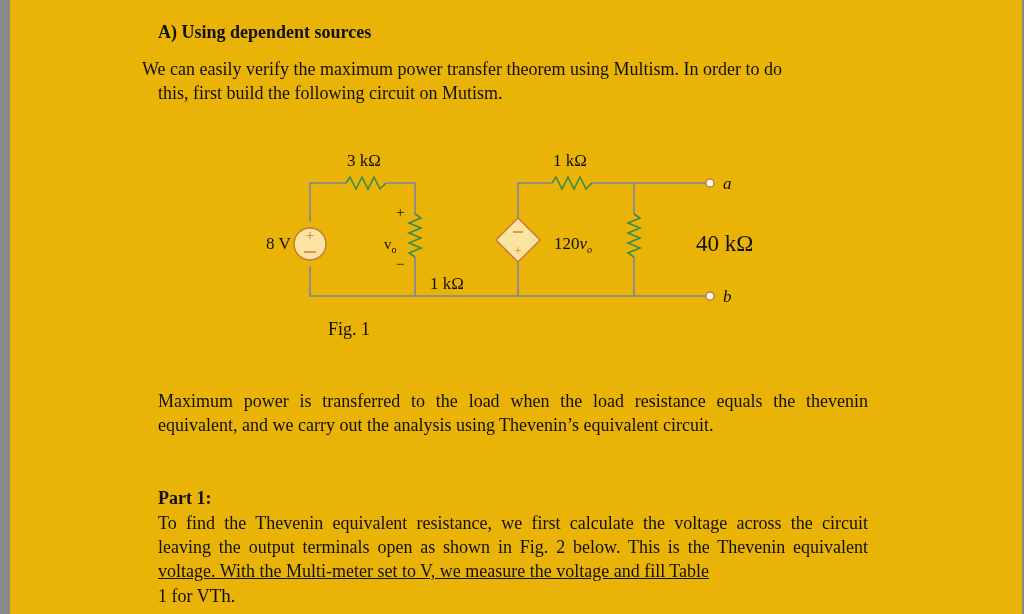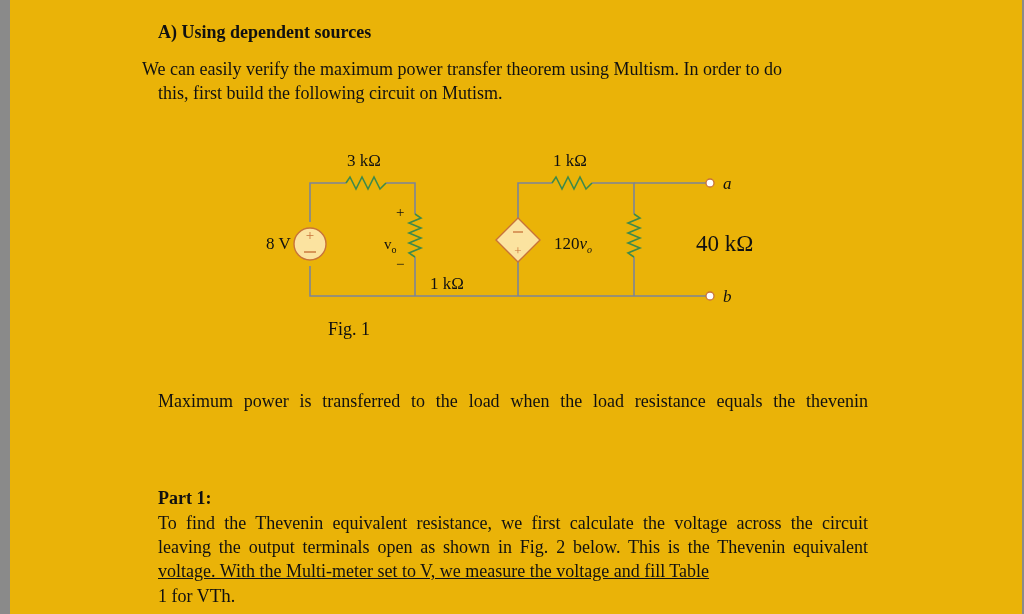--- a/index.html
+++ b/index.html
@@ -73,20 +73,21 @@
 
   <div class="t" style="left:543px; top:149px; font-size:17px;">1 kΩ</div>
   <div class="t" style="left:544px; top:232px; font-size:17px;"><span>120</span><span style="font-style:italic;">v</span><sub style="font-size:10px; font-style:italic;">o</sub></div>
   <div class="t" style="left:642px; top:232px; font-size:23px;margin-left:44px;">40 kΩ</div>
   <div class="t" style="left:713px; top:172px; font-size:17px; font-style:italic;">a</div>
   <div class="t" style="left:713px; top:285px; font-size:17px; font-style:italic;">b</div>
 
   <div class="t" style="left:318px; top:318px; font-size:18px;">Fig. 1</div>
 
   <div class="t just" style="left:148px; top:390px; width:710px;">Maximum power is transferred to the load when the load resistance equals the thevenin</div>
+  <div class="t" style="left:148px; top:414px;">equivalent, and we carry out the analysis using Thevenin’s equivalent circuit.</div>
 
   <div class="t b" style="left:148px; top:487px;">Part 1:</div>
   <div class="t just" style="left:148px; top:512px; width:710px;">To find the Thevenin equivalent resistance, we first calculate the voltage across the circuit</div>
   <div class="t just" style="left:148px; top:536px; width:710px;">leaving the output terminals open as shown in Fig. 2 below. This is the Thevenin equivalent</div>
   <div class="t" style="left:148px; top:560px;text-decoration:underline;">voltage.  With the Multi-meter set to V, we measure the voltage and fill Table</div>
   <div class="t" style="left:148px; top:584px;"><span>1 for V</span><span style="font-size:19px;">Th</span><span>.</span></div>
 
 </div>
 
 </body></html>

